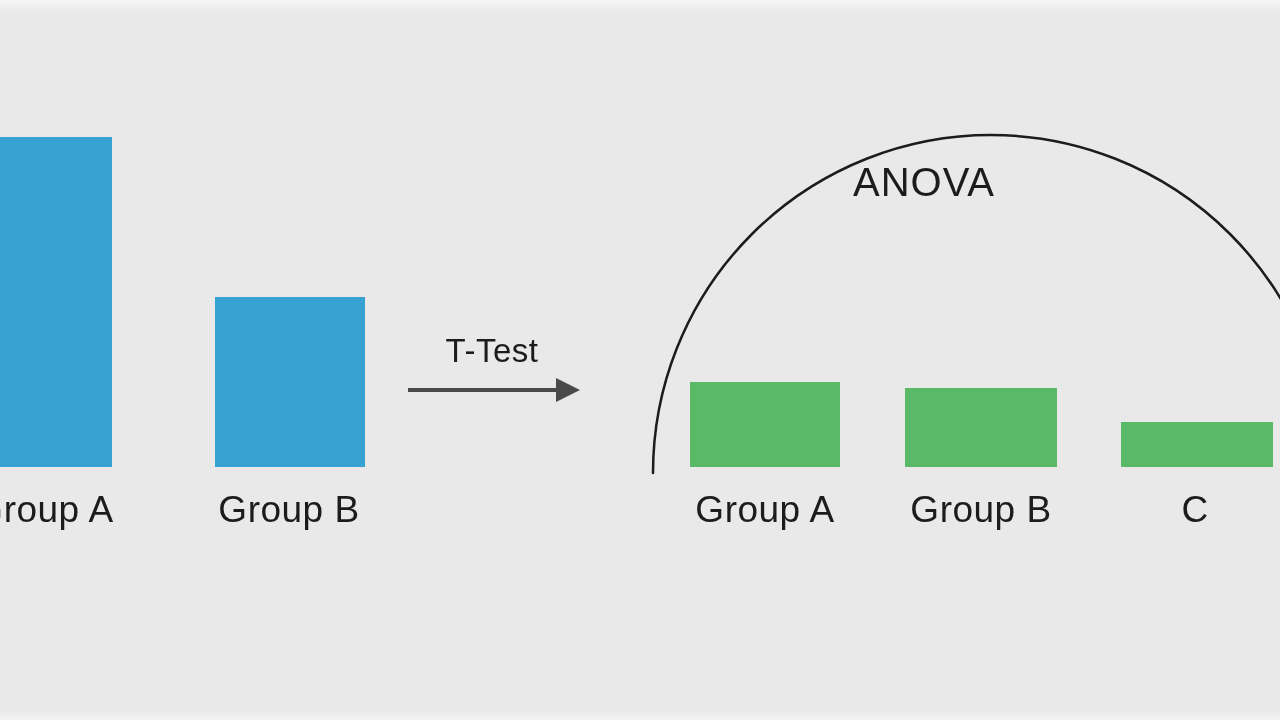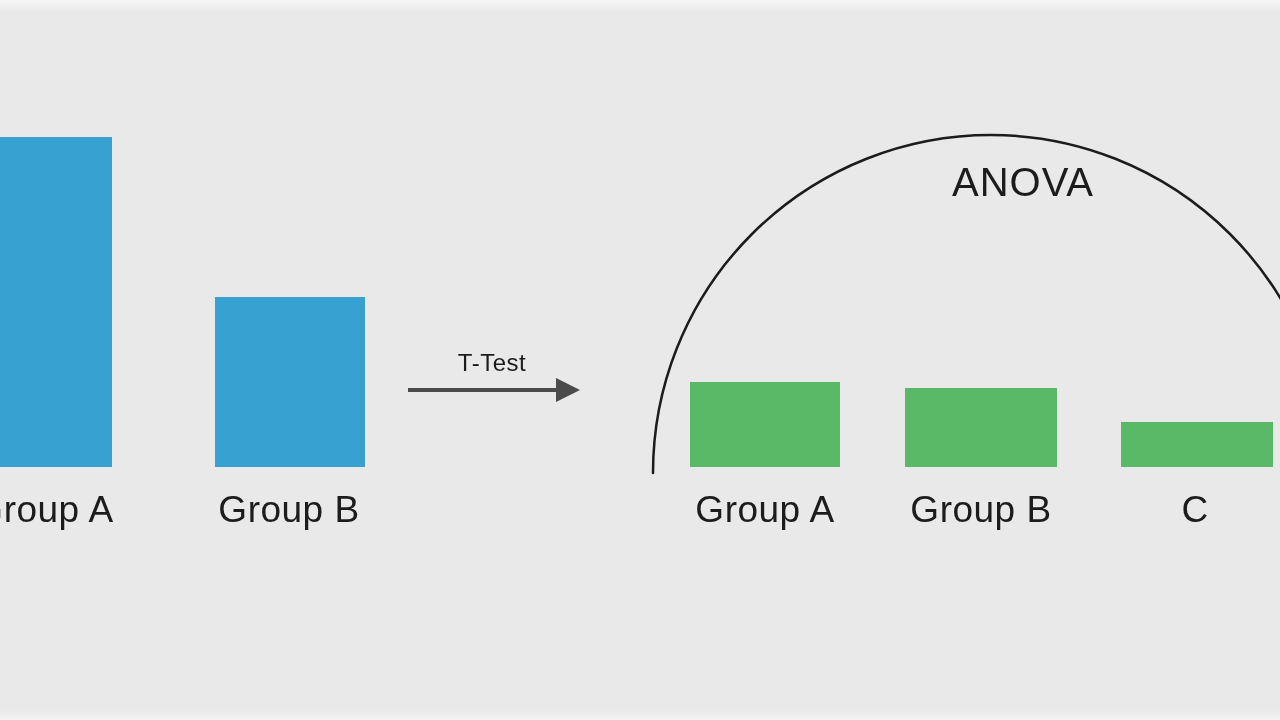--- a/index.html
+++ b/index.html
@@ -33,31 +33,31 @@
     position: absolute;
     top: 490px;
     transform: translateX(-50%);
     font-size: 37px;
     letter-spacing: 0.5px;
     white-space: nowrap;
     line-height: 1.1;
   }
   .ttest-label {
     position: absolute;
-    top: 349px;
+    top: 332px;
     left: 492px;
     transform: translateX(-50%);
-    font-size: 24px;
+    font-size: 33px;
     letter-spacing: 0.5px;
     white-space: nowrap;
   }
   .anova-label {
     position: absolute;
     top: 160px;
-    left: 1023px;
+    left: 924px;
     transform: translateX(-50%);
     font-size: 40px;
     letter-spacing: 1px;
     white-space: nowrap;
   }
   .overlay-svg {
     position: absolute;
     top: 0;
     left: 0;
     pointer-events: none;

